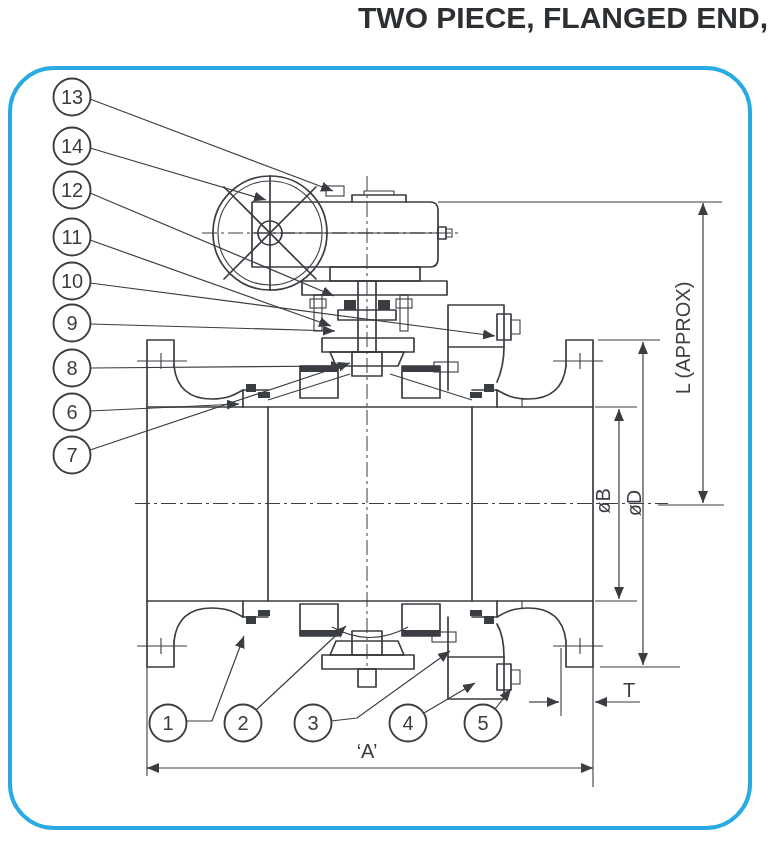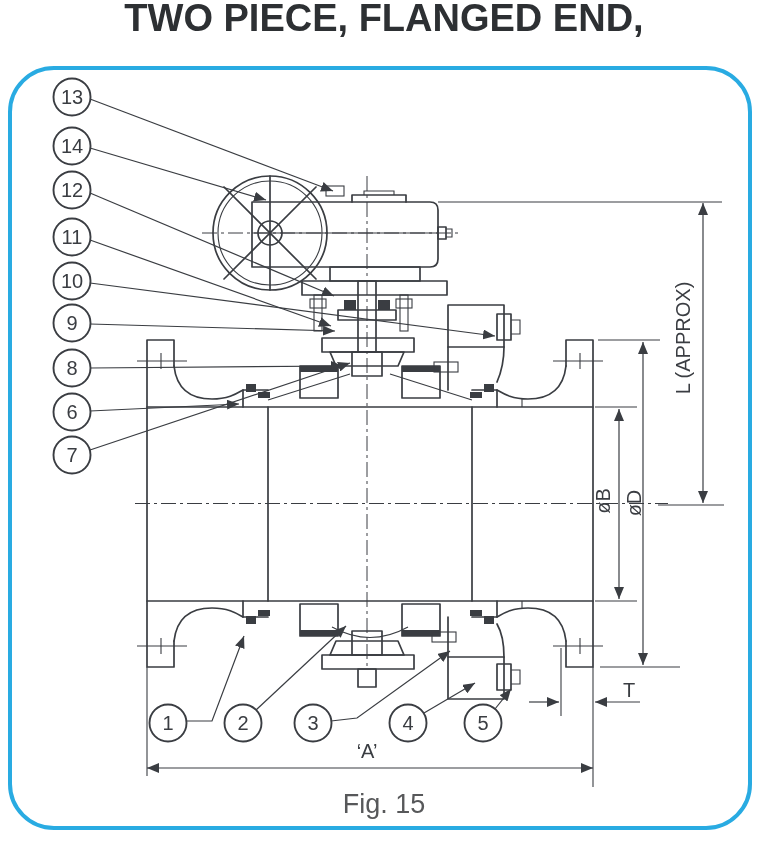--- a/index.html
+++ b/index.html
@@ -1,19 +1,19 @@
 <!DOCTYPE html>
 <html><head>
 <meta charset="utf-8">
 <style>
   html,body{margin:0;padding:0;background:#ffffff;}
   .page{position:relative;width:768px;height:842px;background:#fff;overflow:hidden;
         font-family:"Liberation Sans", sans-serif;}
-  .title{position:absolute;top:2px;left:0;width:768px;text-align:center;
-         color:#2d3033;font-size:38px;line-height:32px;font-weight:700;letter-spacing:0px;}
+  .title{position:absolute;top:2px;left:0;width:768px;text-align:right;
+         color:#2d3033;font-size:30px;line-height:32px;font-weight:700;letter-spacing:0px;}
   .frame{position:absolute;left:8px;top:66px;width:744px;height:764px;
          border:4px solid #29abe2;border-radius:46px;background:#fff;box-sizing:border-box;}
   .caption{position:absolute;top:789px;left:0;width:768px;text-align:center;
            color:#57585a;font-size:27px;font-weight:400;}
   svg{position:absolute;left:0;top:0;}
   .ln{fill:none;stroke:#3a3d42;stroke-width:1.7;stroke-linecap:round;stroke-linejoin:round;}
   .thin{fill:none;stroke:#3a3d42;stroke-width:1.1;}
   .ld{fill:none;stroke:#3a3d42;stroke-width:1.2;}
   .dim{fill:none;stroke:#3a3d42;stroke-width:1.2;}
   .ext{fill:none;stroke:#3a3d42;stroke-width:1.1;}
@@ -255,14 +255,13 @@
         <circle class="bal" cx="408" cy="723" r="18.5"></circle>
         <text class="baltxt" x="408" y="730">4</text>
       </g>
       <g>
         <circle class="bal" cx="483" cy="723" r="18.5"></circle>
         <text class="baltxt" x="483" y="730">5</text>
       </g>
     </g>
   </svg>
 
-  <div class="caption">Fig. 15</div>
 </div>
 
 </body></html>

